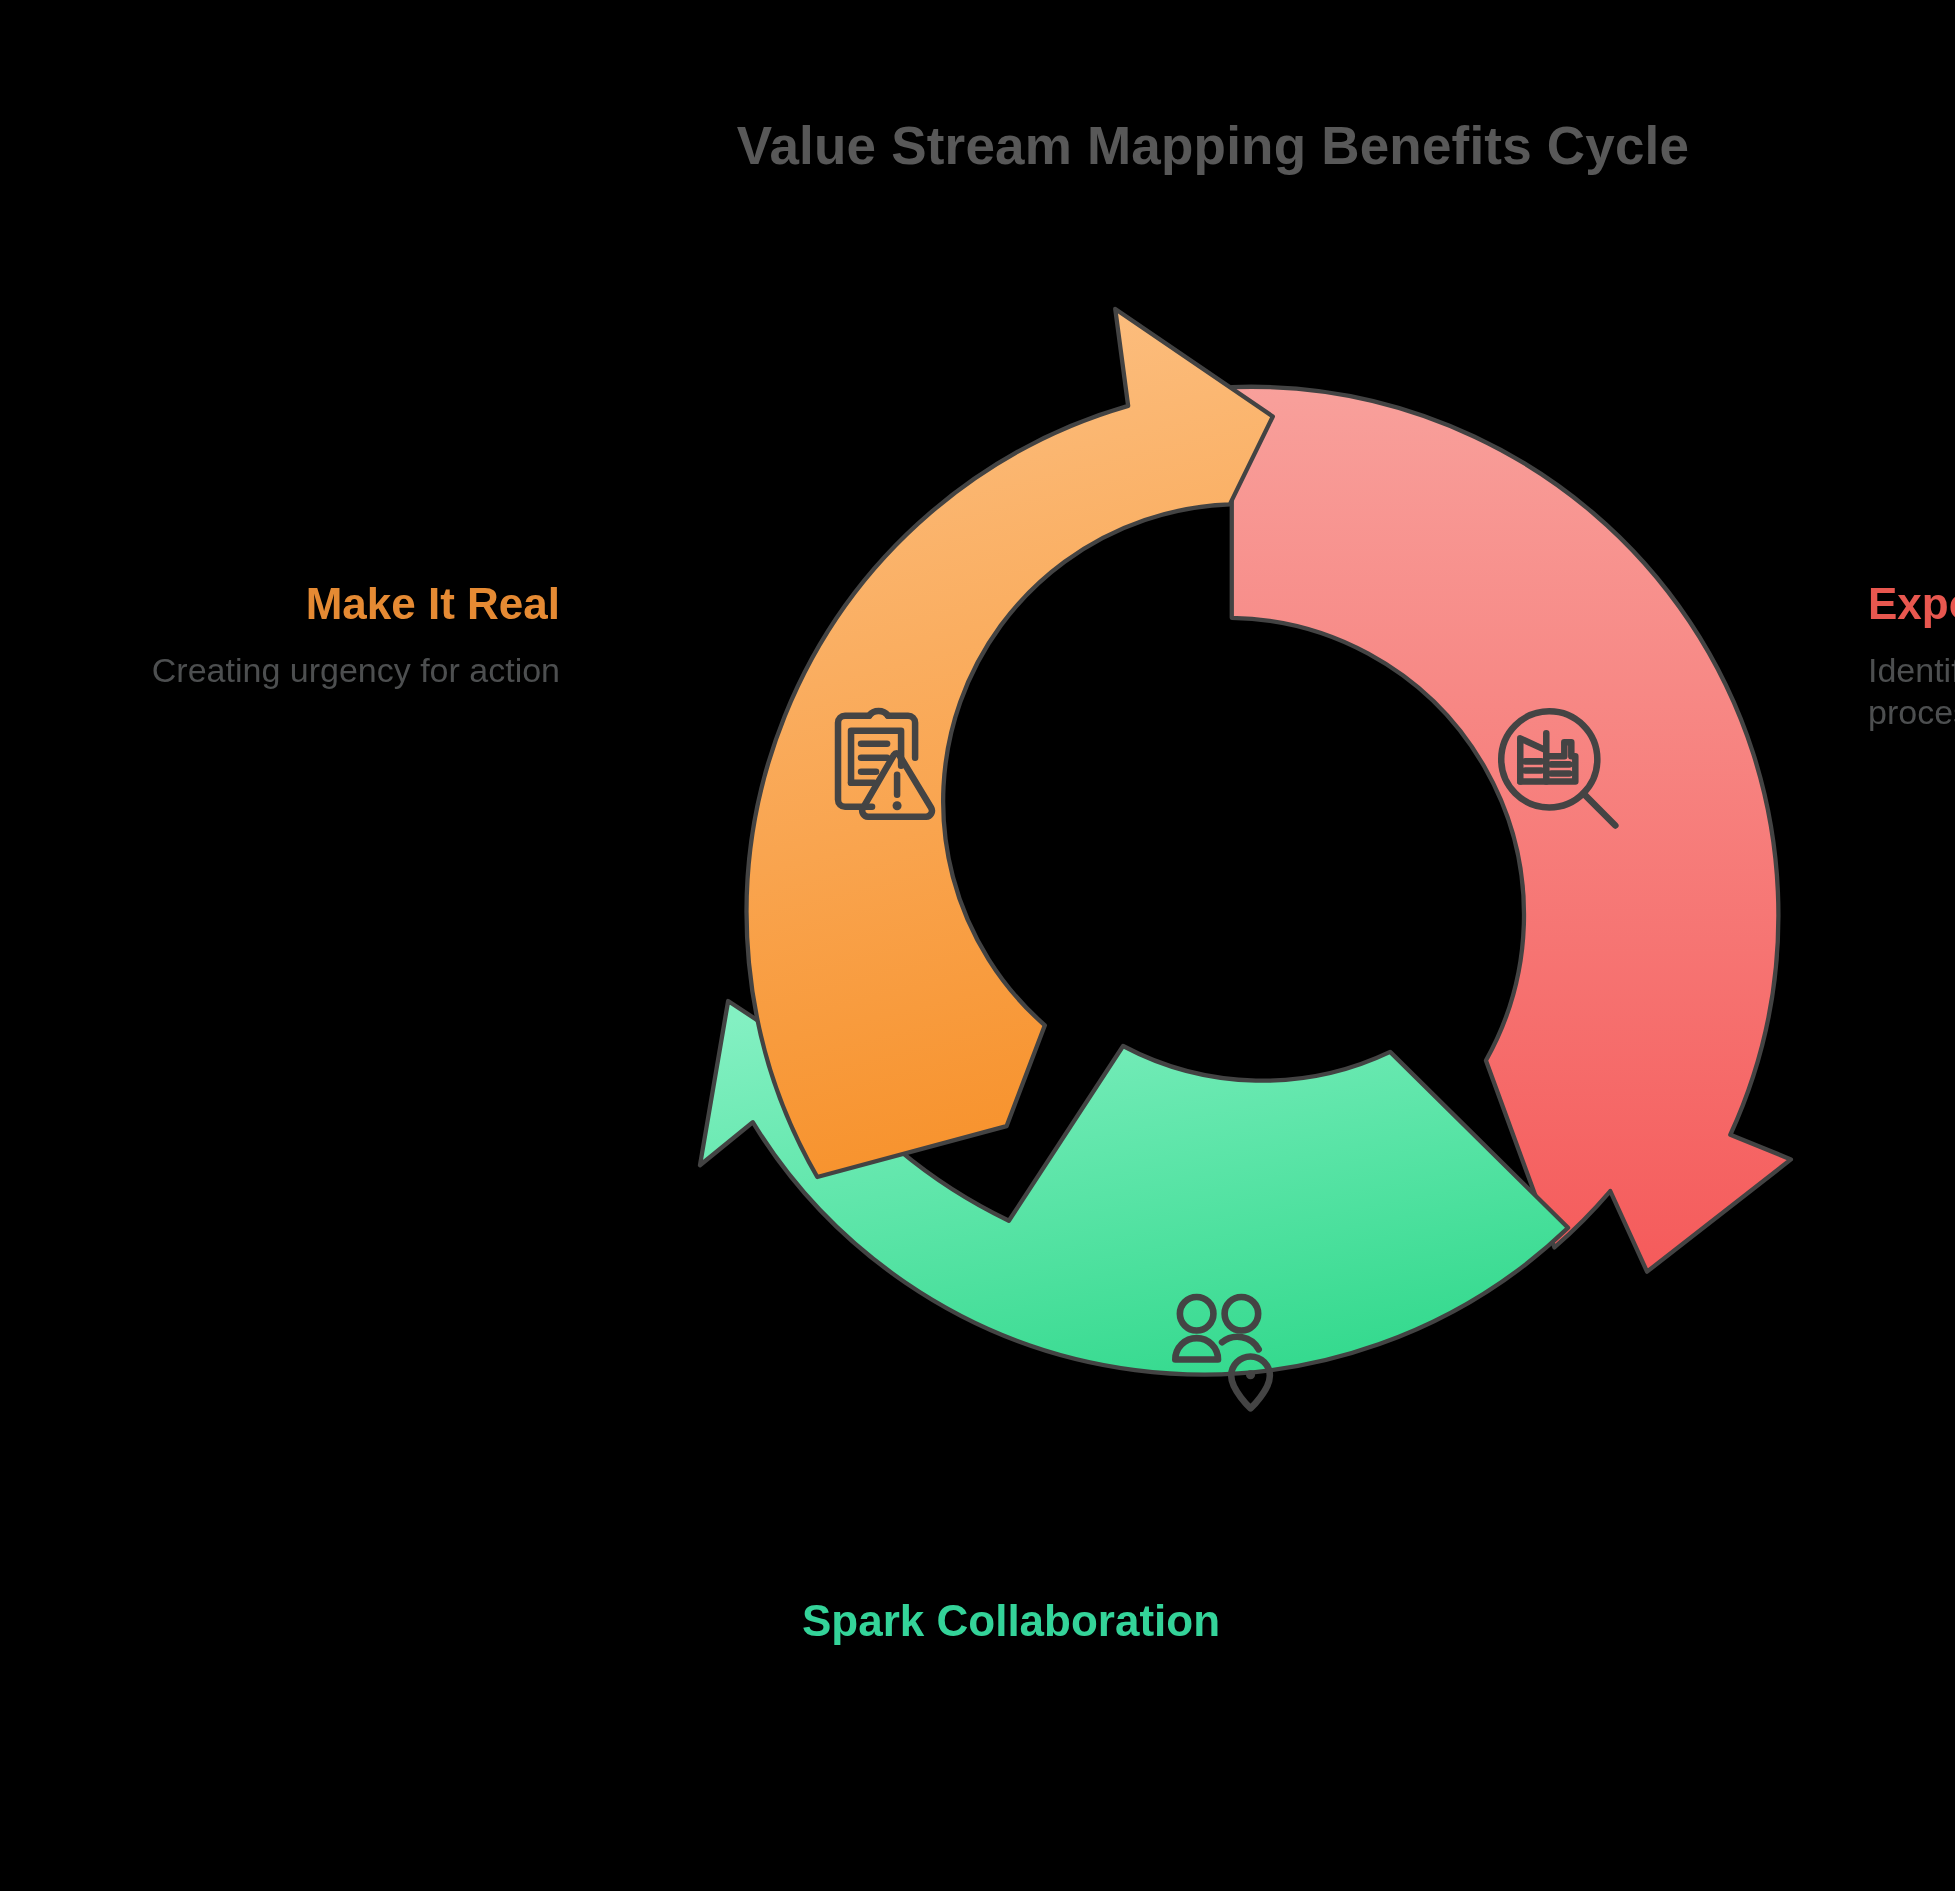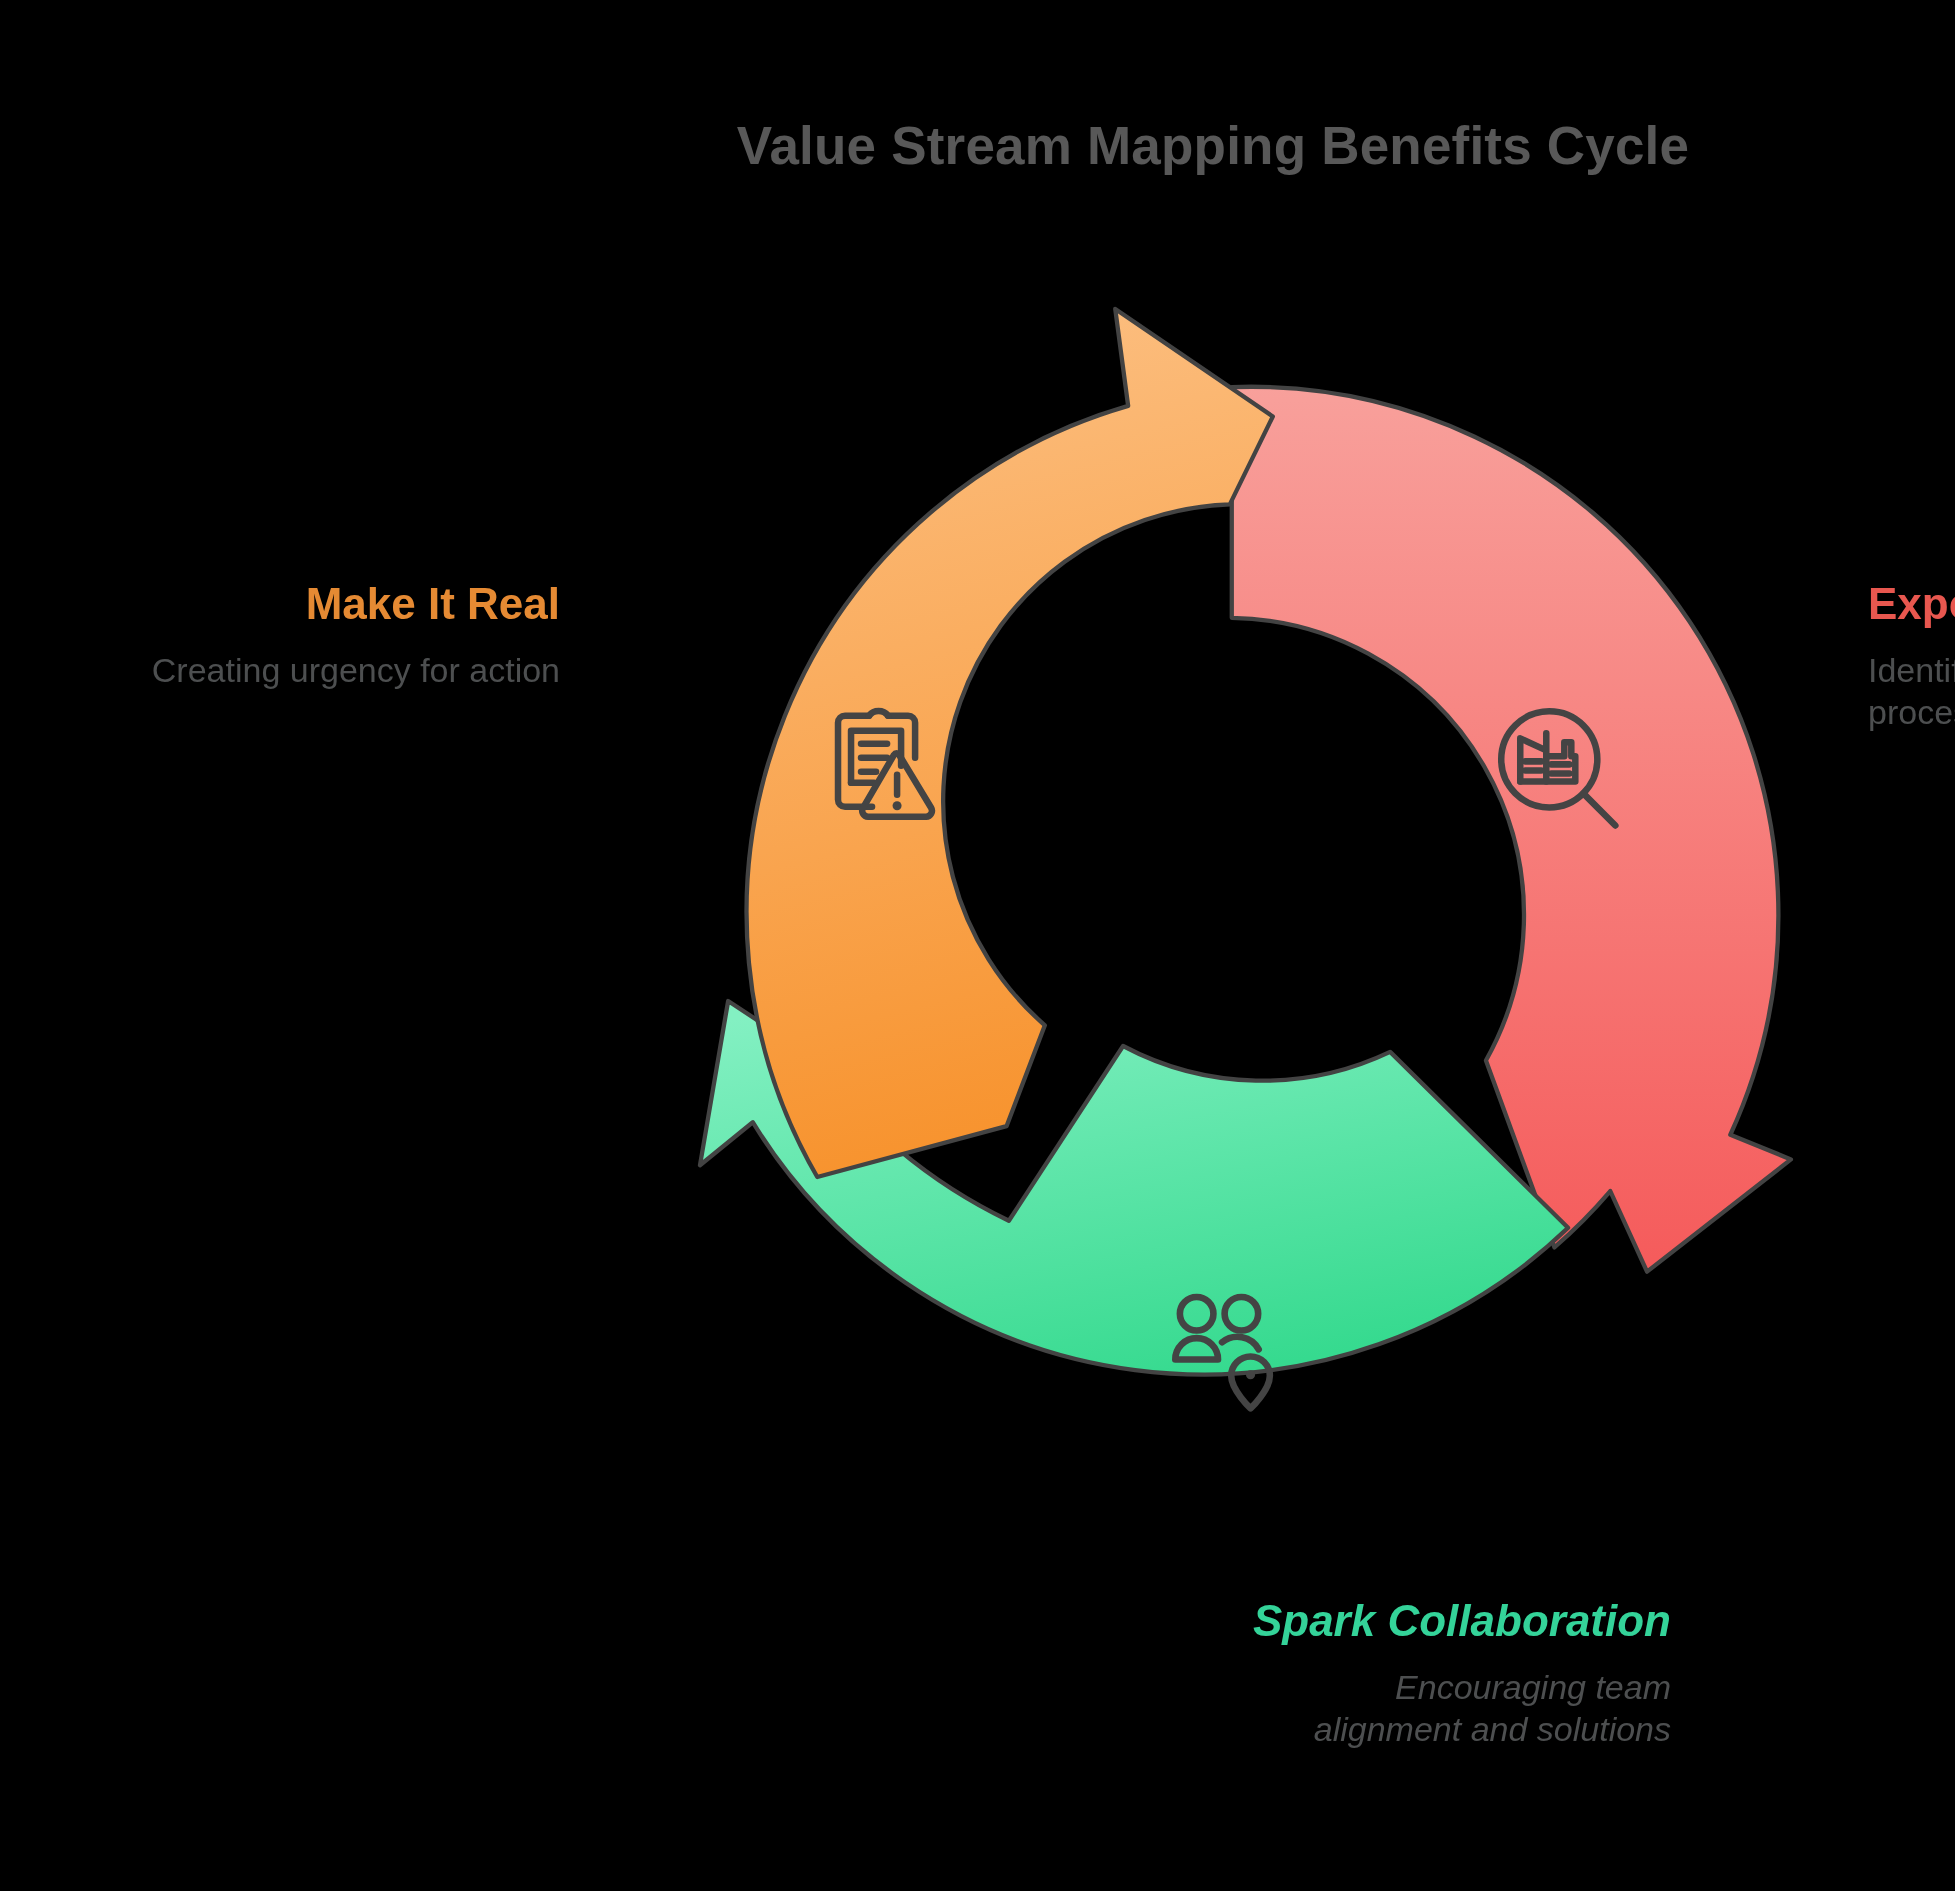--- a/index.html
+++ b/index.html
@@ -66,25 +66,24 @@
 
   #label-expose-waste {
     left: 1868px;
     top: 579px;
     text-align: left;
     width: 516px;
   }
   #label-expose-waste .label-title { color: #E8574F; }
 
   #label-spark-collaboration {
-    left: 850px;
+    left: 802px;
     top: 1596px;
     width: 821px;
-    text-align: right;
-    font-style: italic;
+    text-align: left;
   }
   #label-spark-collaboration .label-title { color: #34D399; }
   #label-spark-collaboration .label-desc { white-space: pre-line; }
 
   
   #cycle-svg {
     position: absolute;
     left: 0;
     top: 0;
     width: 2426px;
@@ -198,18 +197,16 @@
     <div class="label-desc">Creating urgency for action</div>
   </div>
 
   <div class="label-block" id="label-expose-waste">
     <div class="label-title">Expose Waste</div>
     <div class="label-desc">Identifying inefficiencies in processes</div>
   </div>
 
   <div class="label-block" id="label-spark-collaboration">
     <div class="label-title">Spark Collaboration</div>
-    <div class="label-desc">Encouraging team
-alignment and solutions</div>
   </div>
 
 </div>
 
 
 </body></html>

